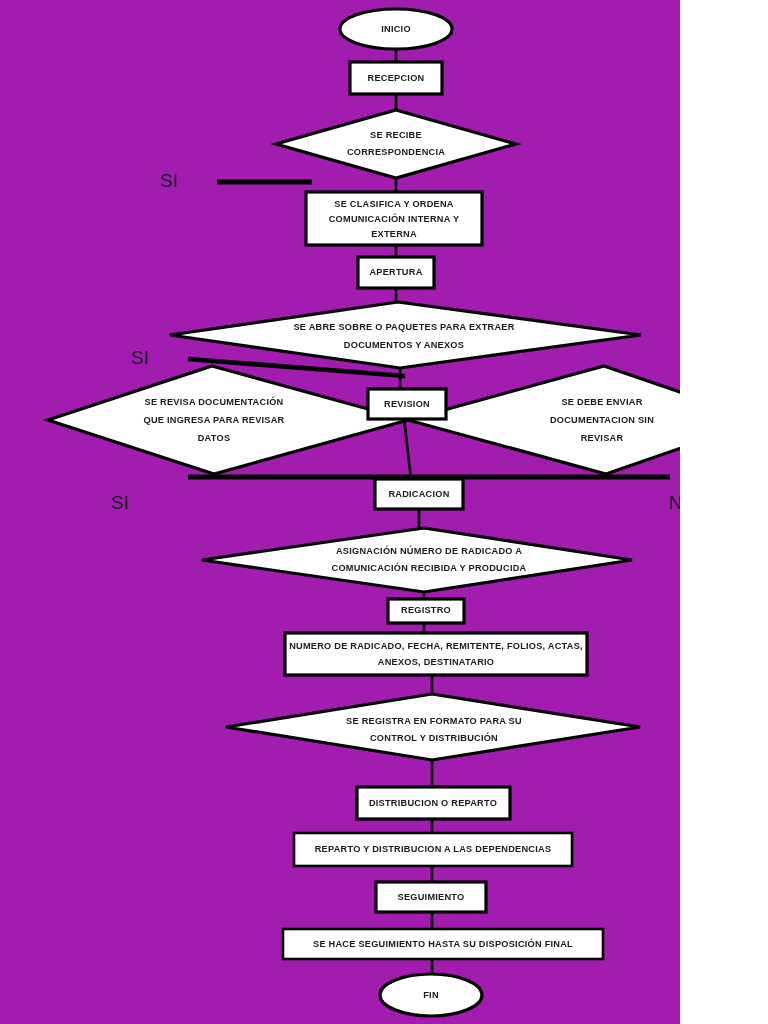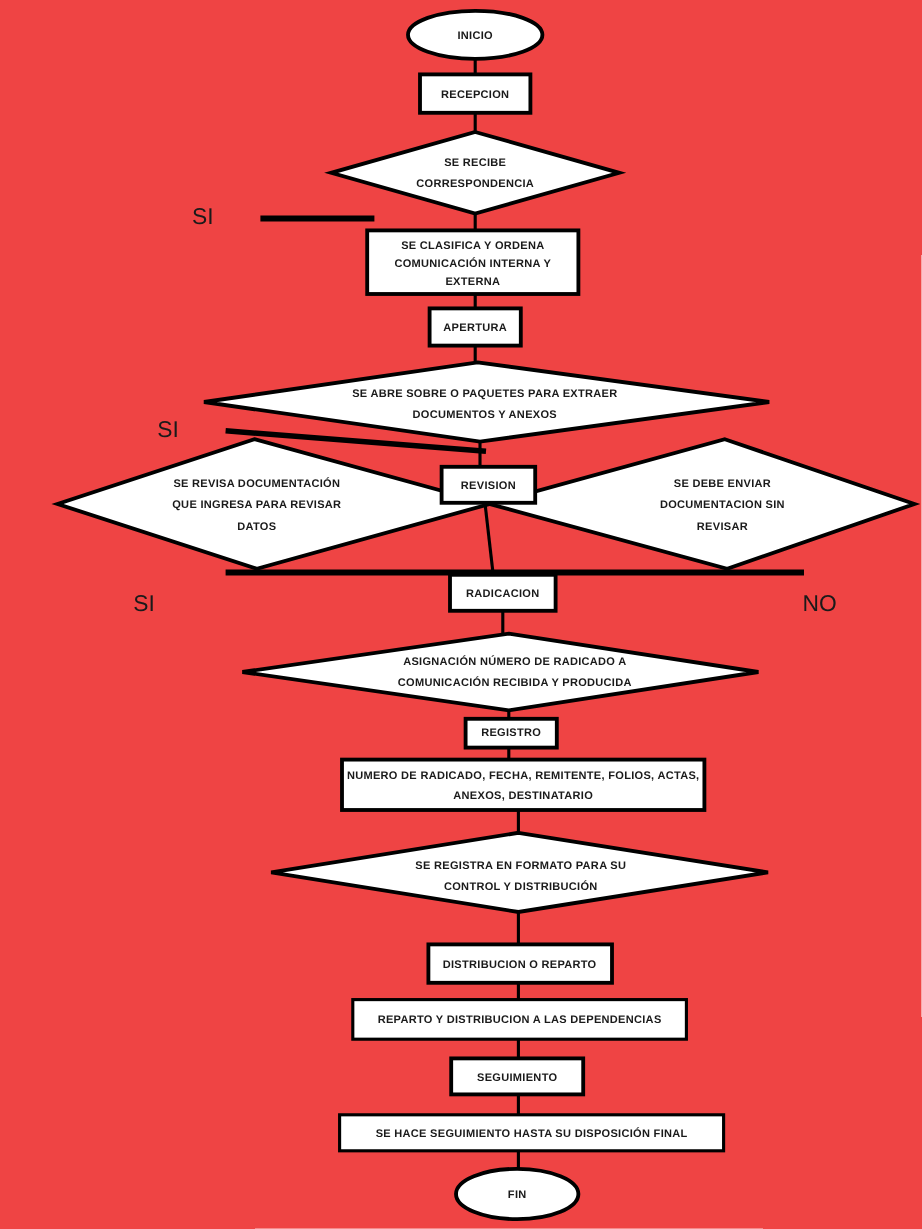--- a/index.html
+++ b/index.html
@@ -2,23 +2,23 @@
 <html><head>
 <meta charset="utf-8">
 <style>
   html, body {
     margin: 0;
     padding: 0;
     background: #ffffff;
   }
   #canvas-wrap {
     position: relative;
-    width: 768px;
+    width: 680px;
     height: 1024px;
-    background: #ef4444;
+    background: #a21caf;
     overflow: hidden;
     font-family: "Liberation Sans", sans-serif;
   }
   svg#flowchart {
     position: absolute;
     left: 0;
     top: 0;
     width: 768px;
     height: 1024px;
     display: block;

